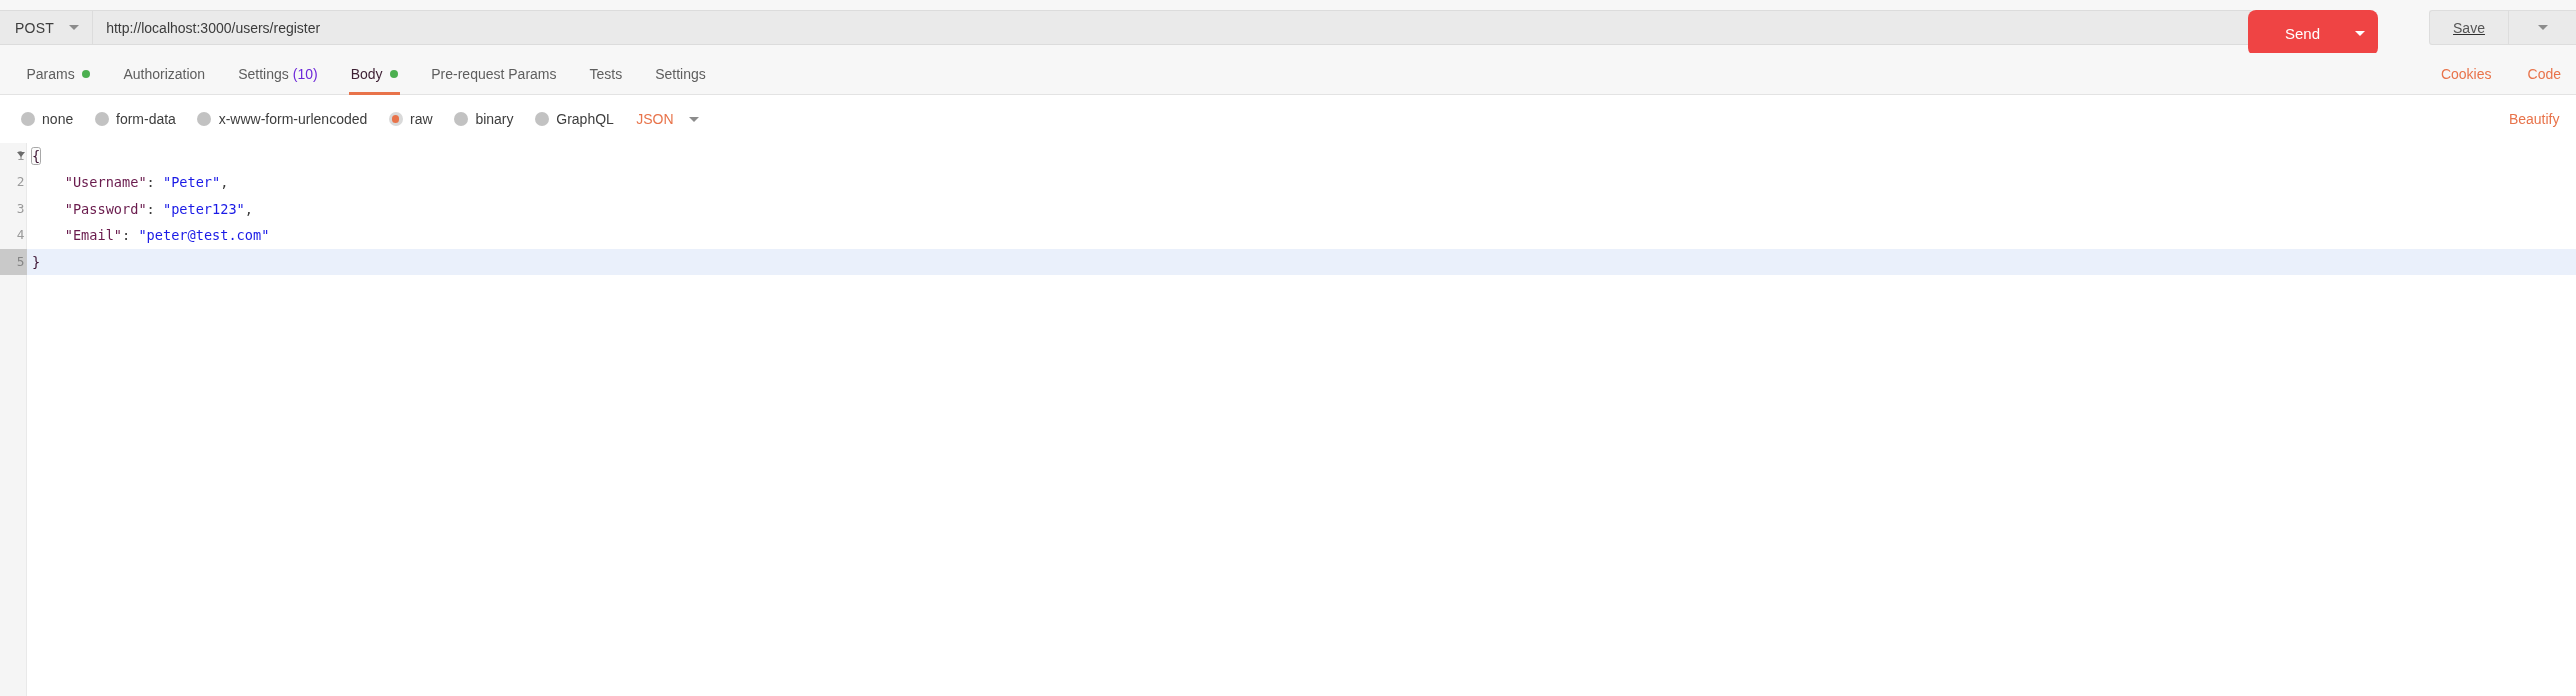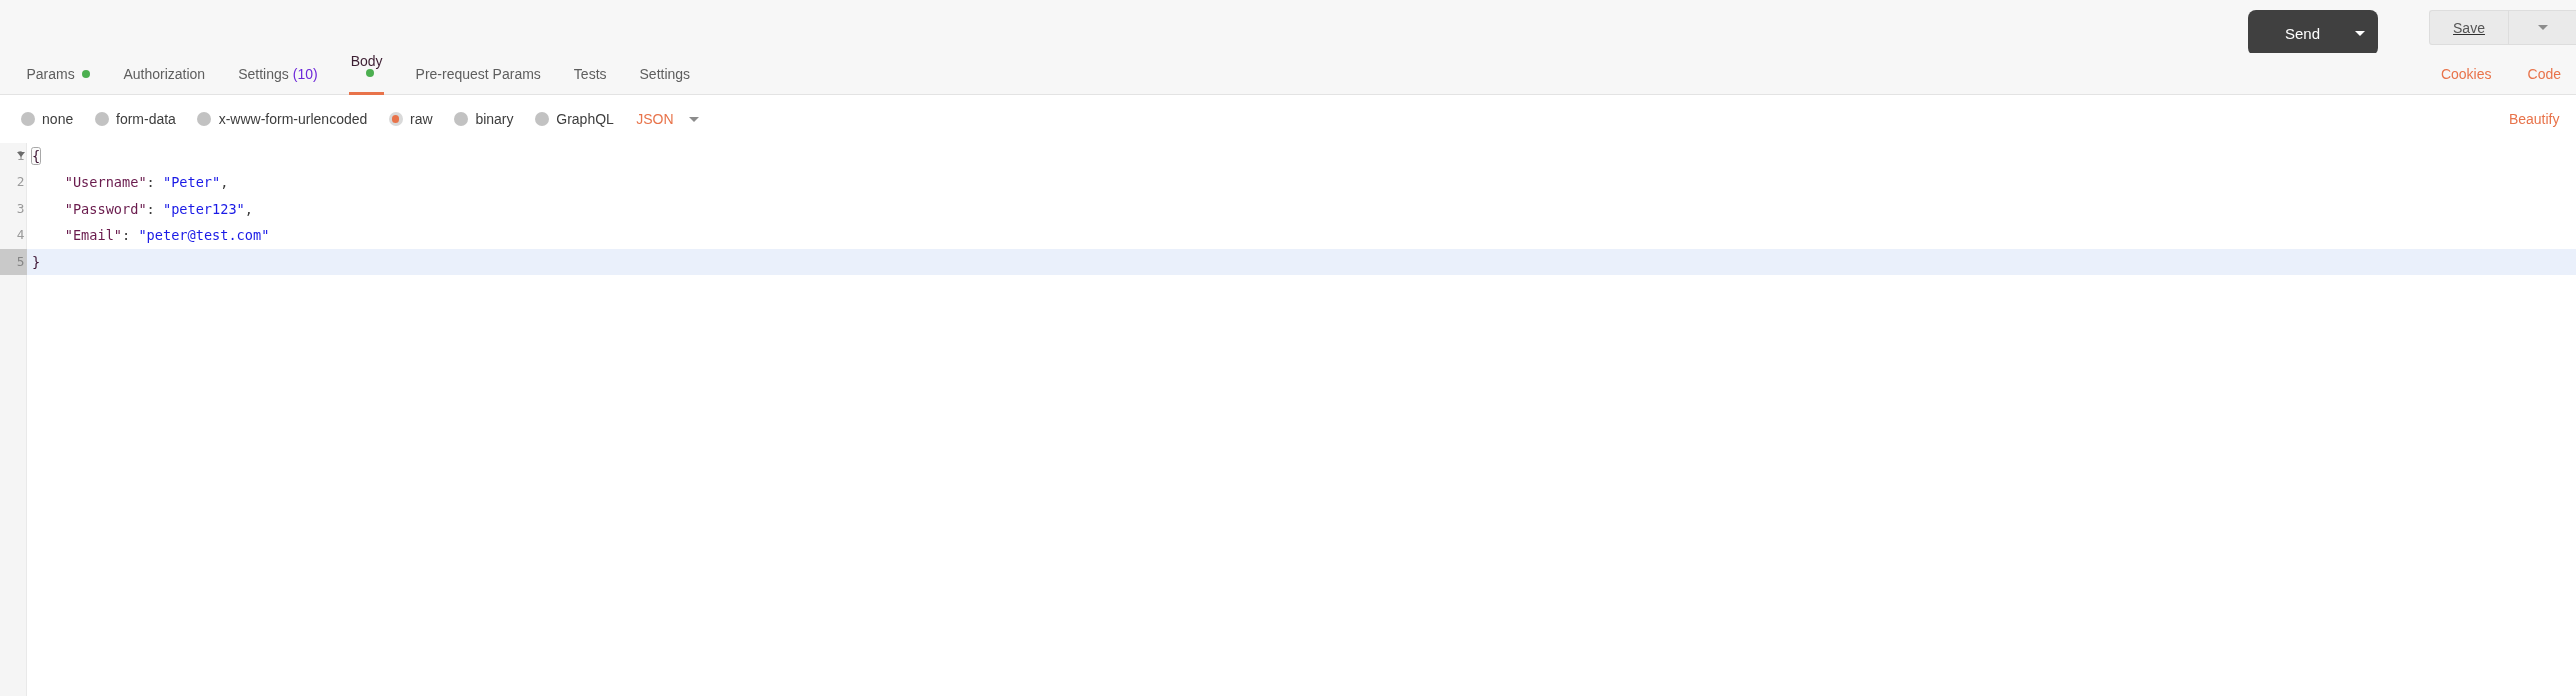--- a/index.html
+++ b/index.html
@@ -75,21 +75,21 @@
     font-size: 14px;
     color: #3b3b3b;
   }
 
   .send-btn {
     position: absolute;
     left: 2248px;
     top: 10px;
     width: 130px;
     height: 46px;
-    background: #404040;
+    background: #ef4444;
     border: none;
     border-radius: 8px;
     display: flex;
     align-items: center;
     cursor: pointer;
     padding: 0;
   }
   .send-label {
     flex: 1;
     text-align: center;
@@ -165,21 +165,21 @@
   .tab {
     display: flex;
     align-items: center;
     padding: 0 16.5px;
     font-size: 14px;
     color: #5e5e5e;
     cursor: pointer;
     position: relative;
     box-sizing: border-box;
   }
-  .tab.active { color: #3d1f33; flex-direction: column; }
+  .tab.active { color: #3d1f33; }
   .tab.active::after {
     content: "";
     position: absolute;
     left: 15px; right: 15px;
     bottom: 0;
     height: 3.3px;
     background: #e8734a;
   }
   .dot {
     width: 8.3px; height: 8.3px;
@@ -334,20 +334,29 @@
     outline: 0.8px solid #a8a8a8;
     background: rgba(0,0,0,0.015);
     border-radius: 1.7px;
   }
 </style>
 </head>
 <body>
 
 <div class="urlbar-row">
 
+  <div class="req-box">
+    <div class="method-cell">
+      <span class="method-label">POST</span>
+      <span class="caret"></span>
+    </div>
+    <div class="url-cell">
+      <span class="url-text">http://localhost:3000/users/register</span>
+    </div>
+  </div>
 
   <div class="send-btn">
     <span class="send-label">Send</span>
     <span class="send-caret-wrap">
       <span class="caret-white"></span>
     </span>
   </div>
 
   <div class="save-group">
     <div class="save-cell">

